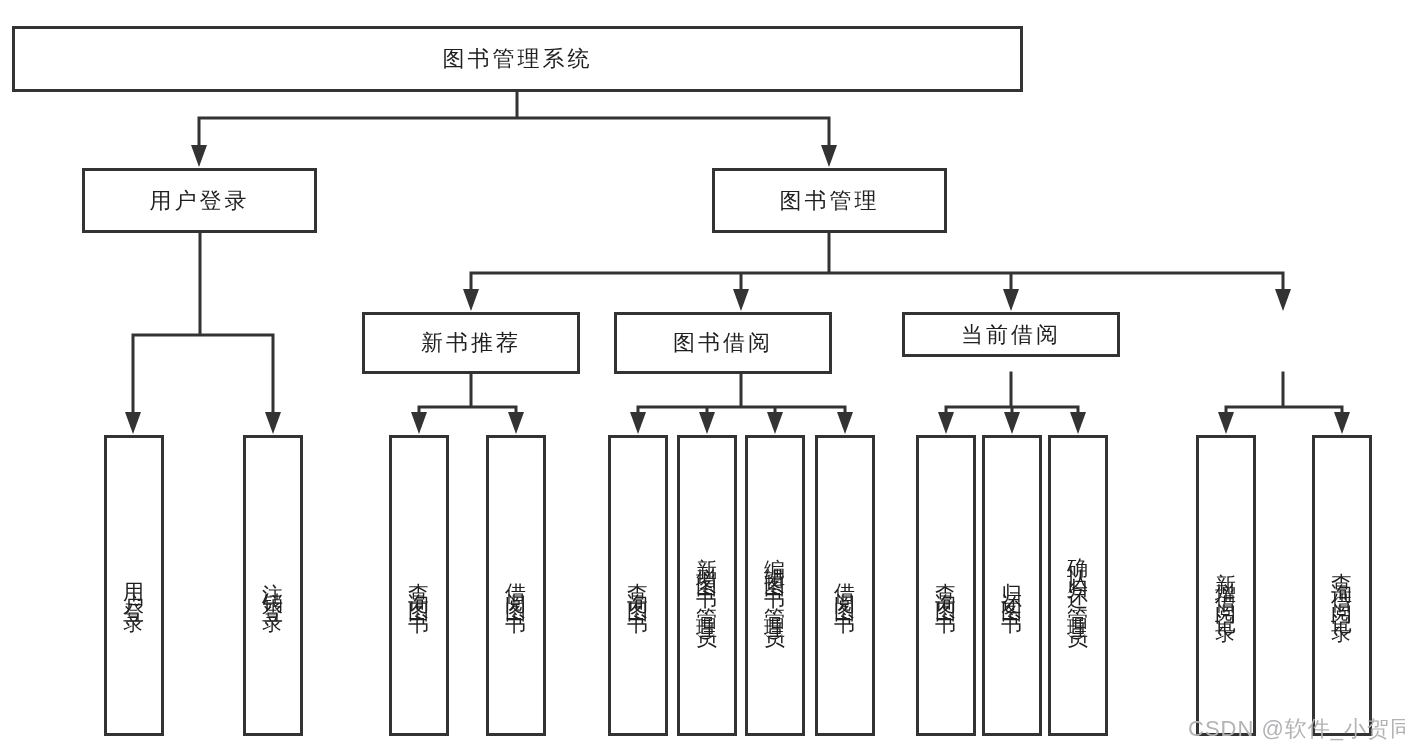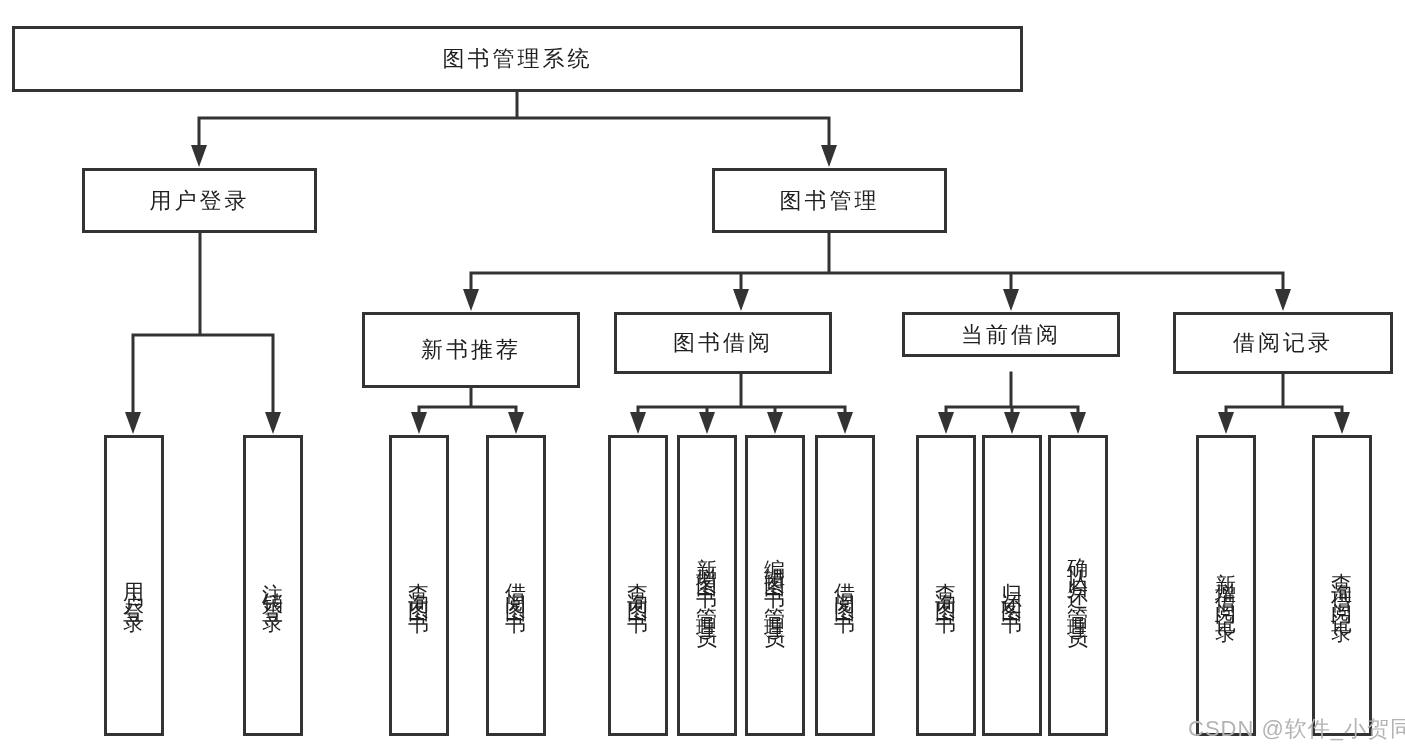--- a/index.html
+++ b/index.html
@@ -111,24 +111,23 @@
       <polygon points="1218,412 1234,412 1226,434"></polygon>
       <polygon points="1334,412 1350,412 1342,434"></polygon>
     </g>
   </svg>
 
   <div class="hnode" style="left:12px; top:26px; width:1011px; height:66px;">图书管理系统</div>
 
   <div class="hnode" style="left:82px; top:168px; width:235px; height:65px;">用户登录</div>
   <div class="hnode" style="left:712px; top:168px; width:235px; height:65px;">图书管理</div>
 
-  <div class="hnode" style="left:362px; top:312px; width:218px; height:76px;">新书推荐</div>
+  <div class="hnode" style="left:362px; top:312px; width:218px; height:62px;">新书推荐</div>
   <div class="hnode" style="left:614px; top:312px; width:218px; height:62px;">图书借阅</div>
   <div class="hnode" style="left:902px; top:312px; width:218px; height:45px;">当前借阅</div>
-  <div class="hnode" style="left:1173px; top:312px; width:220px; height:62px;">借阅记录</div>
 
   <div class="vnode" style="left:104px;">
     <span class="vtext">用户登录</span>
   </div>
   <div class="vnode" style="left:243px;">
     <span class="vtext">注销登录</span>
   </div>
 
   <div class="vnode" style="left:389px;">
     <span class="vtext">查询图书</span>

